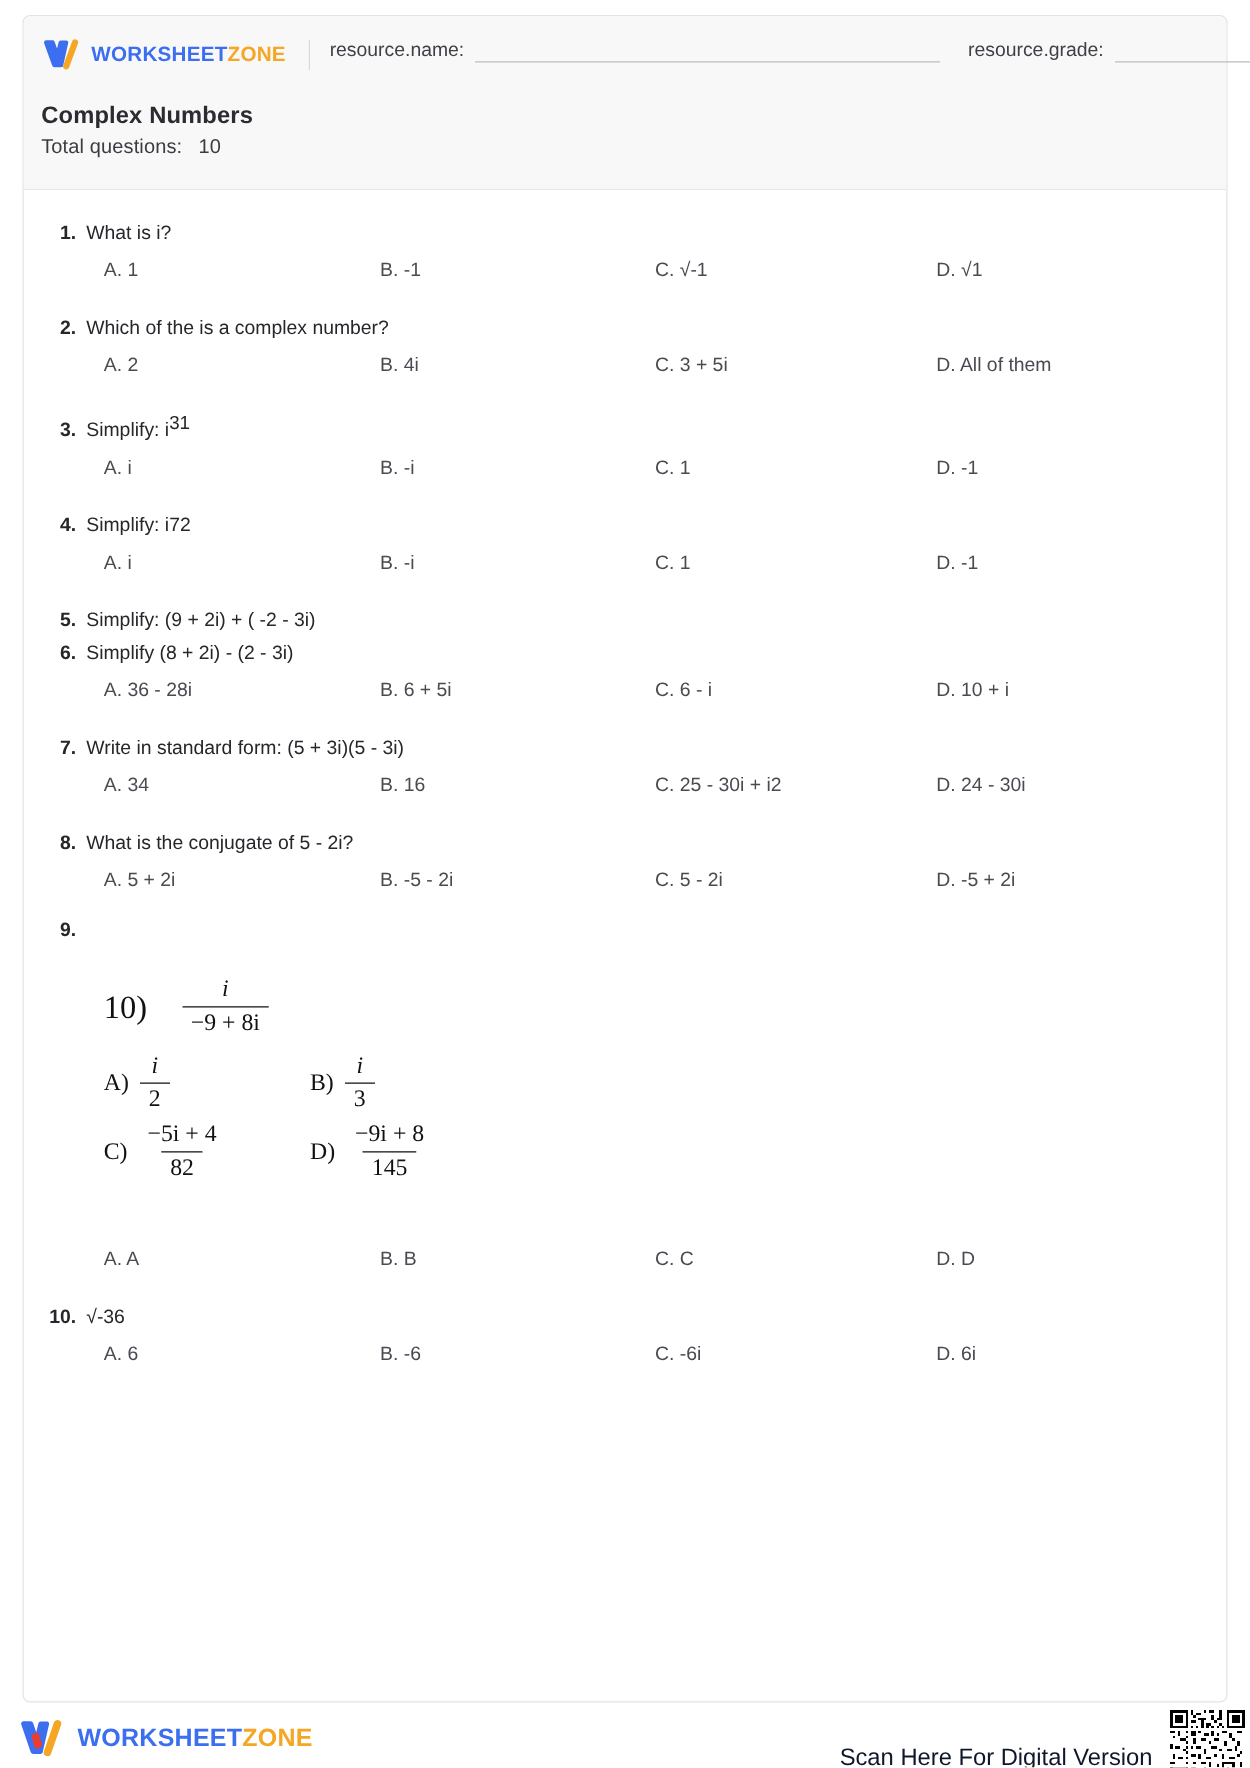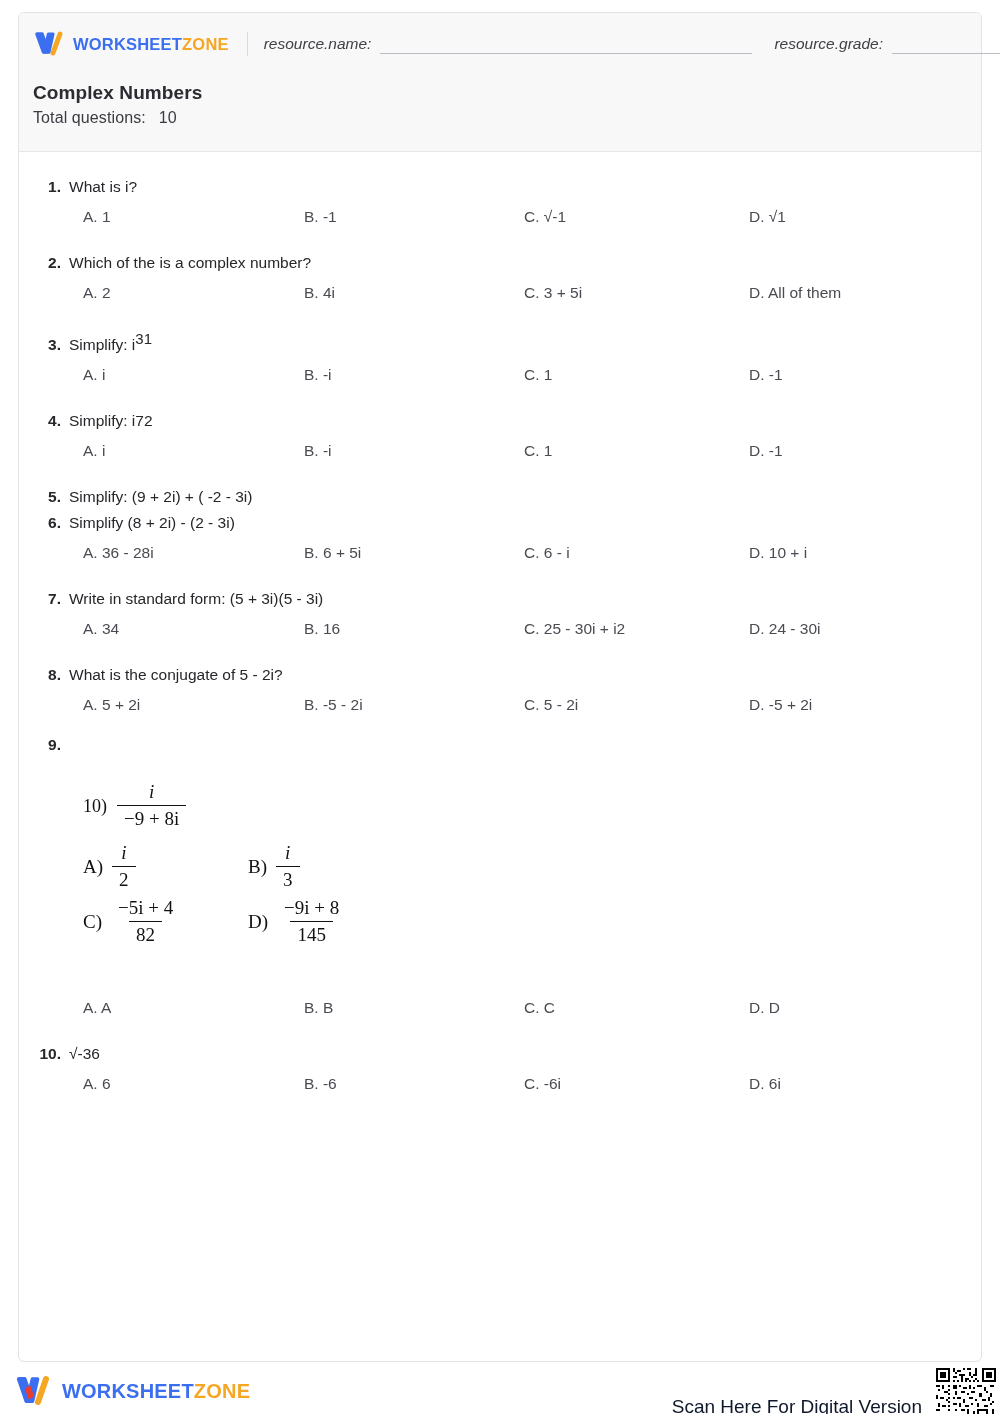--- a/index.html
+++ b/index.html
@@ -70,23 +70,22 @@
 
   .vdiv {
     width: 1px;
     height: 24px;
     background: #d9d9de;
     margin: 0 16px 0 18px;
   }
 
   .field {
     display: flex;
-    align-items: center;
+    align-items: flex-start;
     height: 26px;
-    font-style: italic;
   }
   .field-label {
     font-size: 15.5px;
     color: #3f3f46;
     white-space: nowrap;
     line-height: 20px;
   }
   .field-line {
     height: 19px;
     border-bottom: 1px solid #bcbcc4;
@@ -168,22 +167,22 @@
   
   .mathfig {
     position: relative;
     margin: 24px 0 0 64px;
     width: 330px;
     font-family: "Liberation Serif", serif;
     color: #111114;
   }
   .mf-row { display: flex; align-items: center; }
   .mf-tag {
-    font-size: 18px;
-    margin-right: 10px;
+    font-size: 26px;
+    margin-right: 28px;
     line-height: 1;
   }
   .frac {
     display: inline-flex;
     flex-direction: column;
     align-items: center;
     line-height: 1.08;
   }
   .frac .num {
     padding: 0 7px 2px 7px;

